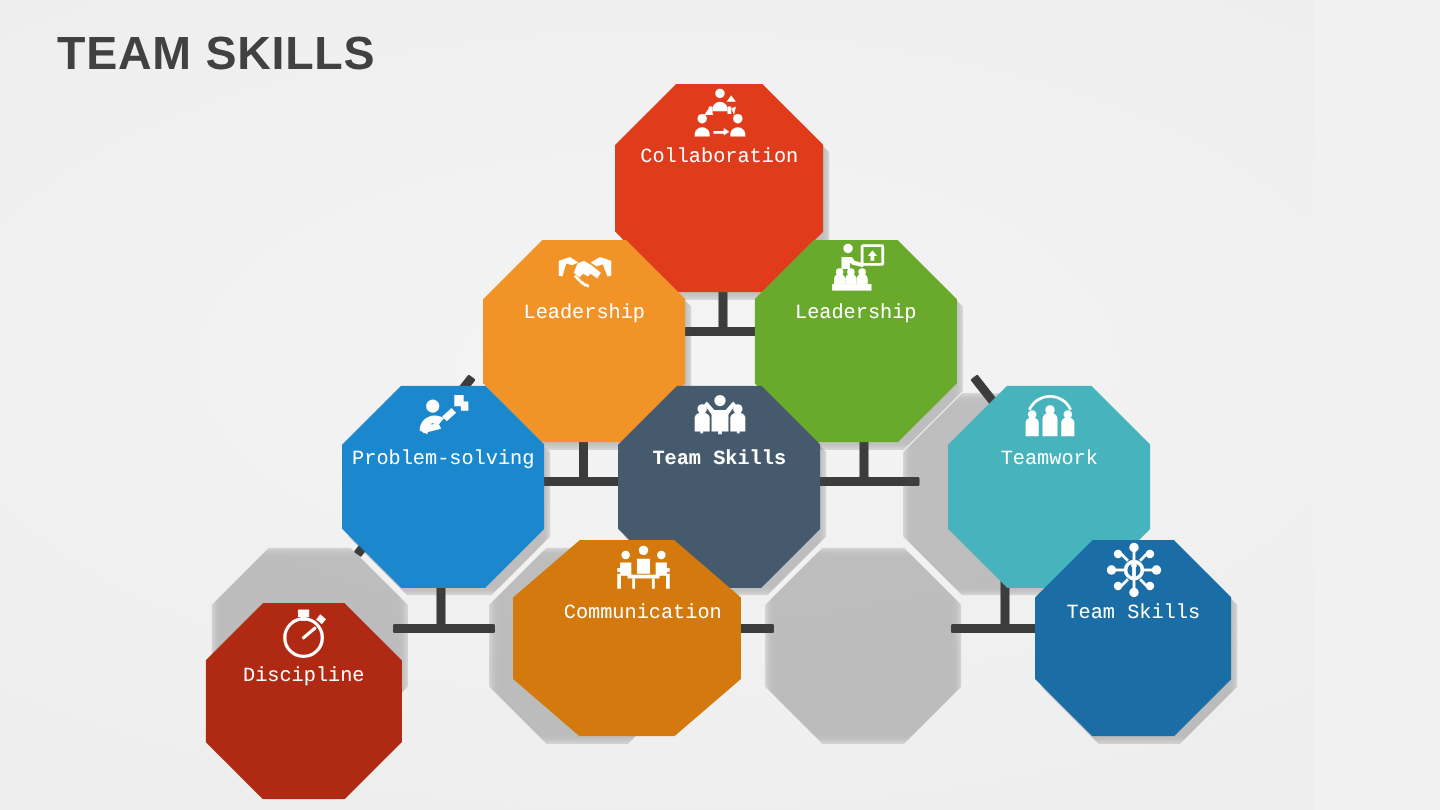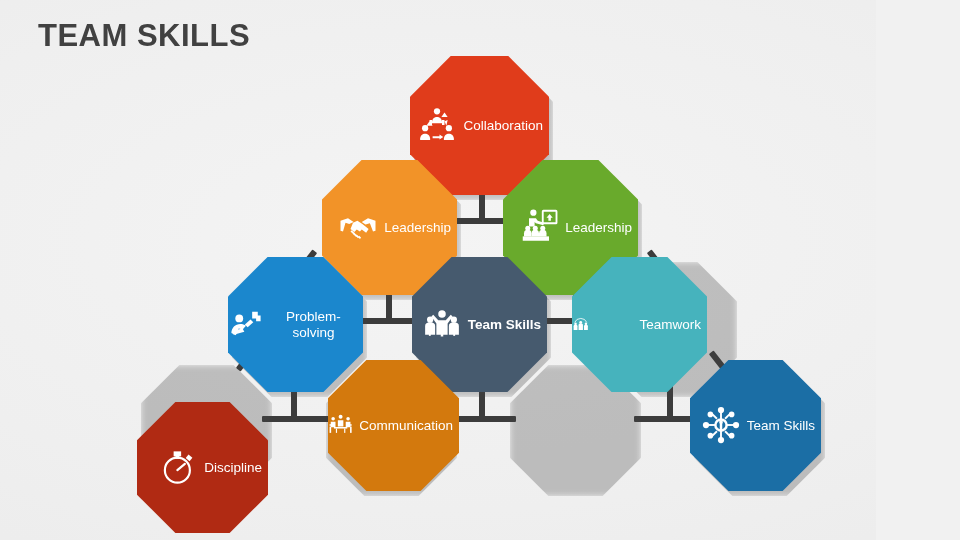--- a/index.html
+++ b/index.html
@@ -43,26 +43,27 @@
   .conn {
     position: absolute;
     background: #3c3c3c;
     border-radius: 1px;
   }
 
   
   .node {
     position: absolute;
     display: flex;
-    flex-direction: row;
+    flex-direction: column;
     align-items: center;
-    justify-content: flex-end;
+    justify-content: flex-start;
     color: #ffffff;
     -webkit-clip-path: polygon(29.29% 0%, 70.71% 0%, 100% 29.29%, 100% 70.71%, 70.71% 100%, 29.29% 100%, 0% 70.71%, 0% 29.29%);
     clip-path: polygon(29.29% 0%, 70.71% 0%, 100% 29.29%, 100% 70.71%, 70.71% 100%, 29.29% 100%, 0% 70.71%, 0% 29.29%);
+    font-family: Liberation Mono, monospace;
   }
   .node-shadow {
     position: absolute;
     background: rgba(70,70,70,0.30);
     filter: blur(3px);
     -webkit-clip-path: polygon(29.29% 0%, 70.71% 0%, 100% 29.29%, 100% 70.71%, 70.71% 100%, 29.29% 100%, 0% 70.71%, 0% 29.29%);
     clip-path: polygon(29.29% 0%, 70.71% 0%, 100% 29.29%, 100% 70.71%, 70.71% 100%, 29.29% 100%, 0% 70.71%, 0% 29.29%);
   }
   .node .glyph {
     width: 40px;
@@ -201,21 +202,21 @@
         <rect x="11" y="41" width="3" height="10"></rect>
         <circle cx="51" cy="25" r="5"></circle>
         <path d="M43 35c0-4 3-6 8-6s8 2 8 6v14H43z"></path>
         <rect x="50" y="41" width="3" height="10"></rect>
         <rect x="30" y="40" width="4" height="12"></rect>
       </svg>
     </span>
     <span class="label">Team Skills</span>
   </div>
 
-  <div class="node" style="left:572px; top:257px; width:135px; height:135px; background:#46b3bd;gap:44px;">
+  <div class="node" style="left:632px; top:257px; width:135px; height:135px; background:#46b3bd;">
     <span class="glyph">
       <svg viewBox="0 0 64 64" fill="#fff">
         <path d="M10 26a24 24 0 0 1 44 0" fill="none" stroke="#fff" stroke-width="3"></path>
         <circle cx="32" cy="26" r="5"></circle>
         <path d="M24 36c0-5 4-7 8-7s8 2 8 7v18H24z"></path>
         <circle cx="13" cy="31" r="4.5"></circle>
         <path d="M6 40c0-4 3-6 7-6s7 2 7 6v14H6z"></path>
         <circle cx="51" cy="31" r="4.5"></circle>
         <path d="M44 40c0-4 3-6 7-6s7 2 7 6v14H44z"></path>
       </svg>
@@ -229,21 +230,21 @@
         <circle cx="31" cy="37" r="20"></circle>
         <path d="M31 37l12-10" stroke-linecap="round"></path>
         <rect x="25" y="7" width="12" height="8" fill="#fff" stroke="none"></rect>
         <rect x="28" y="14" width="6" height="5" fill="#fff" stroke="none"></rect>
         <rect x="46" y="14" width="8" height="7" fill="#fff" stroke="none" transform="rotate(40 50 17)"></rect>
       </svg>
     </span>
     <span class="label">Discipline</span>
   </div>
 
-  <div class="node" style="left:328px; top:360px; width:131px; height:131px; background:#d3790d;">
+  <div class="node" style="left:342px; top:360px; width:131px; height:131px; background:#d3790d;padding-left:21px;">
     <span class="glyph">
       <svg viewBox="0 0 64 64" fill="#fff">
         <circle cx="32" cy="11" r="5"></circle>
         <path d="M25 20h14v16H25z"></path>
         <circle cx="13" cy="16" r="4.5"></circle>
         <path d="M7 24h12v14H7z"></path>
         <circle cx="51" cy="16" r="4.5"></circle>
         <path d="M45 24h12v14H45z"></path>
         <rect x="15" y="37" width="34" height="4"></rect>
         <rect x="20" y="41" width="3" height="11"></rect>

